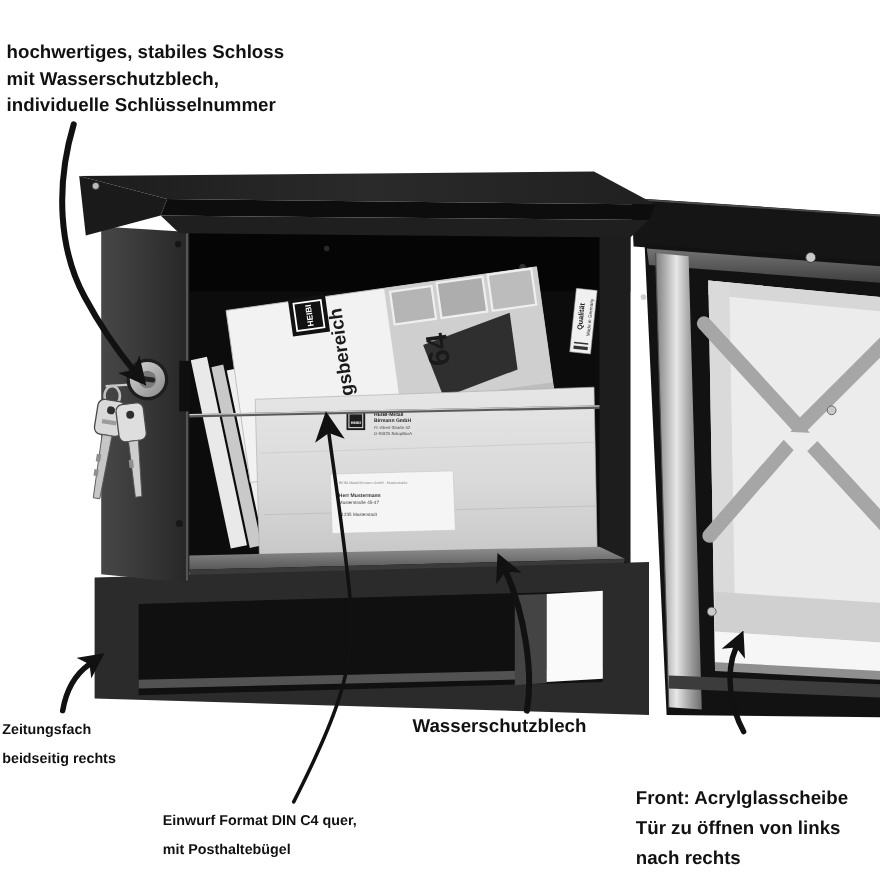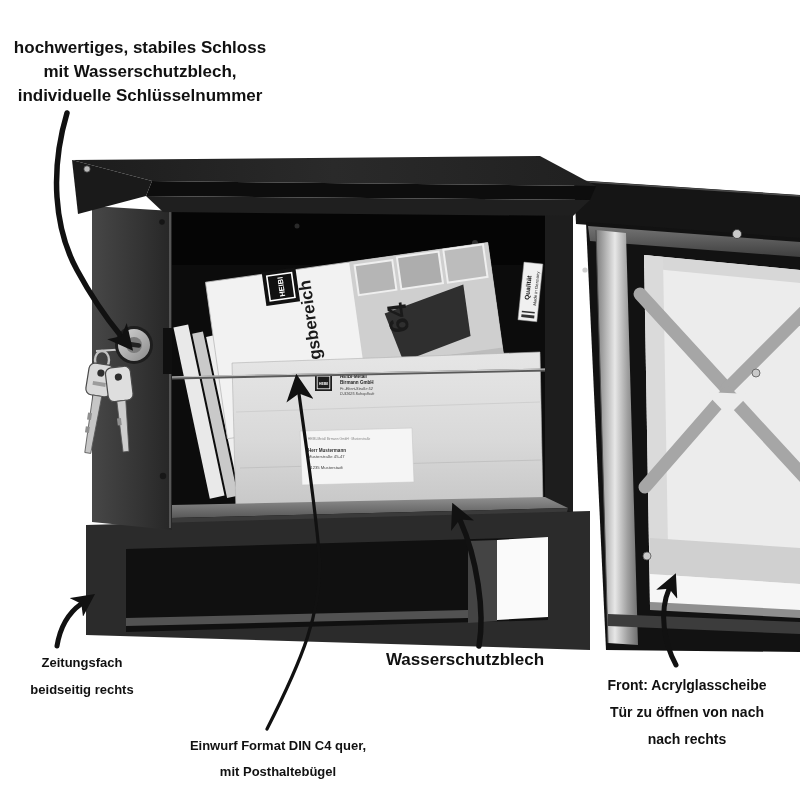--- a/index.html
+++ b/index.html
@@ -1,25 +1,25 @@
 <!DOCTYPE html>
 <html><head>
 <meta charset="utf-8">
 <style>
   html,body{margin:0;padding:0;background:#fff;}
   .stage{position:relative;width:800px;height:800px;background:#fff;overflow:hidden;
          font-family:"Liberation Sans",sans-serif;}
   .stage svg{position:absolute;left:0;top:0;}
-  .note{position:absolute;text-align:center;font-weight:bold;color:#111;}
+  .note{position:absolute;font-weight:bold;color:#111;}
   .note .ln{display:block;white-space:nowrap;}
   .note-lock{left:6px;top:36px;width:268px;font-size:17px;line-height:24px;}
   .note-newspaper{left:2px;top:649px;width:160px;font-size:13px;line-height:27px;}
   .note-water{left:375px;top:648px;width:180px;font-size:17px;line-height:24px;}
   .note-slot{left:148px;top:733px;width:260px;font-size:13px;line-height:26px;}
-  .note-front{left:578px;top:672px;width:218px;font-size:14px;line-height:27px;}
+  .note-front{left:578px;top:712px;width:218px;font-size:17px;line-height:27px;}
 </style>
 </head>
 <body>
 
 <div class="stage">
 
 <svg width="800" height="800" viewBox="0 0 800 800">
   <defs>
     <linearGradient id="colG" x1="0" y1="0" x2="1" y2="0">
       <stop offset="0" stop-color="#474747"></stop>
@@ -239,16 +239,16 @@
   </div>
   <div class="note note-water">
     <span class="ln">Wasserschutzblech</span>
   </div>
   <div class="note note-slot">
     <span class="ln">Einwurf Format DIN C4 quer,</span>
     <span class="ln">mit Posthaltebügel</span>
   </div>
   <div class="note note-front">
     <span class="ln">Front: Acrylglasscheibe</span>
-    <span class="ln">Tür zu öffnen von nach</span>
+    <span class="ln">Tür zu öffnen von links</span>
     <span class="ln">nach rechts</span>
   </div>
 </div>
 
 </body></html>

